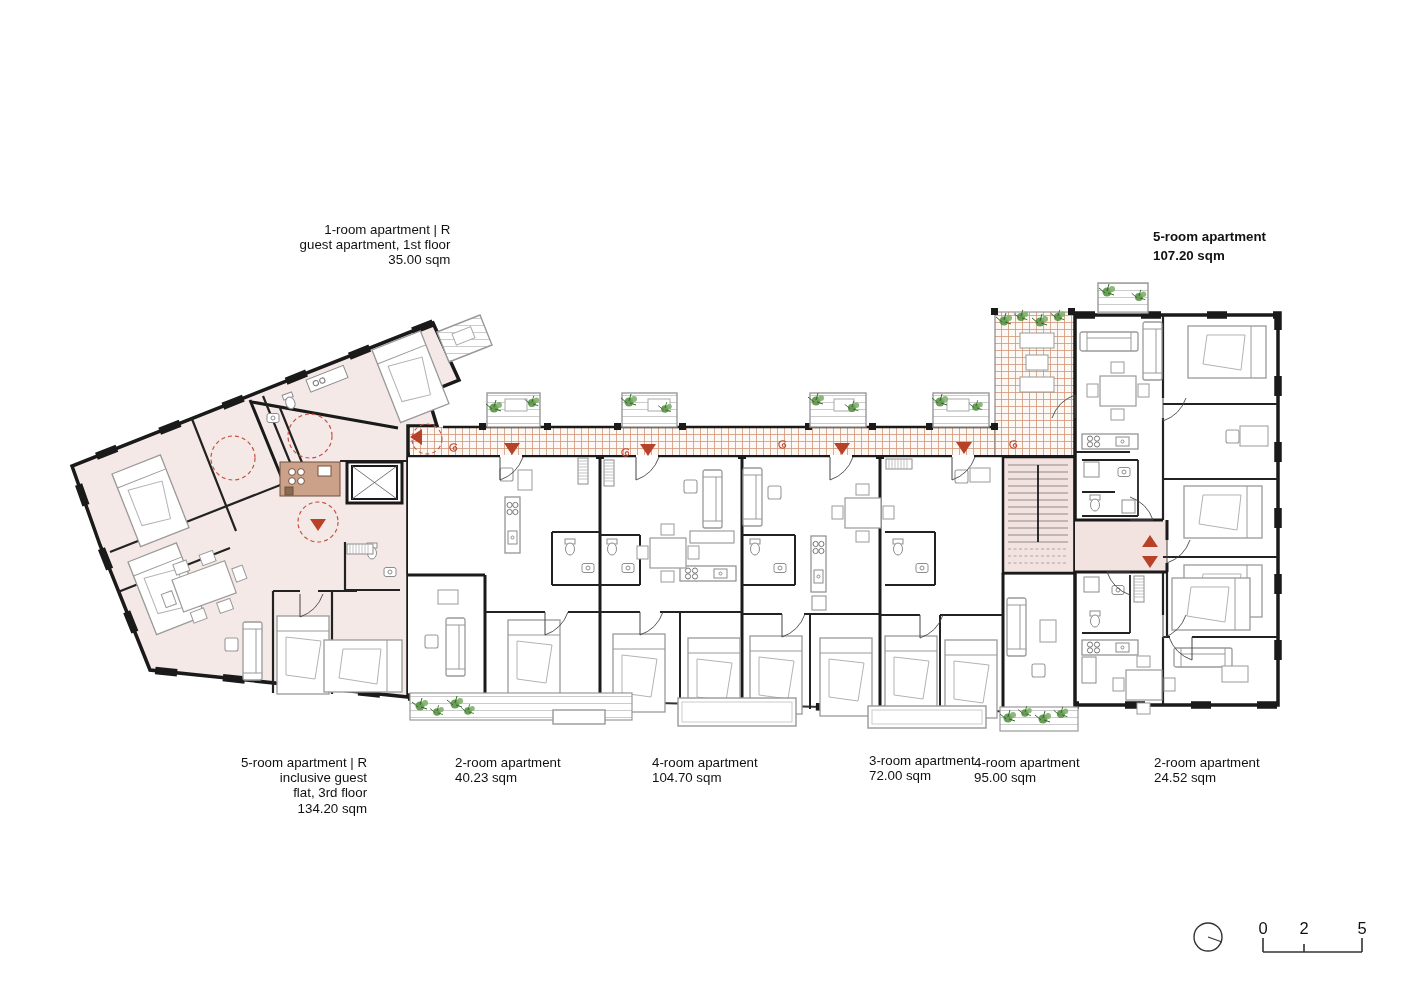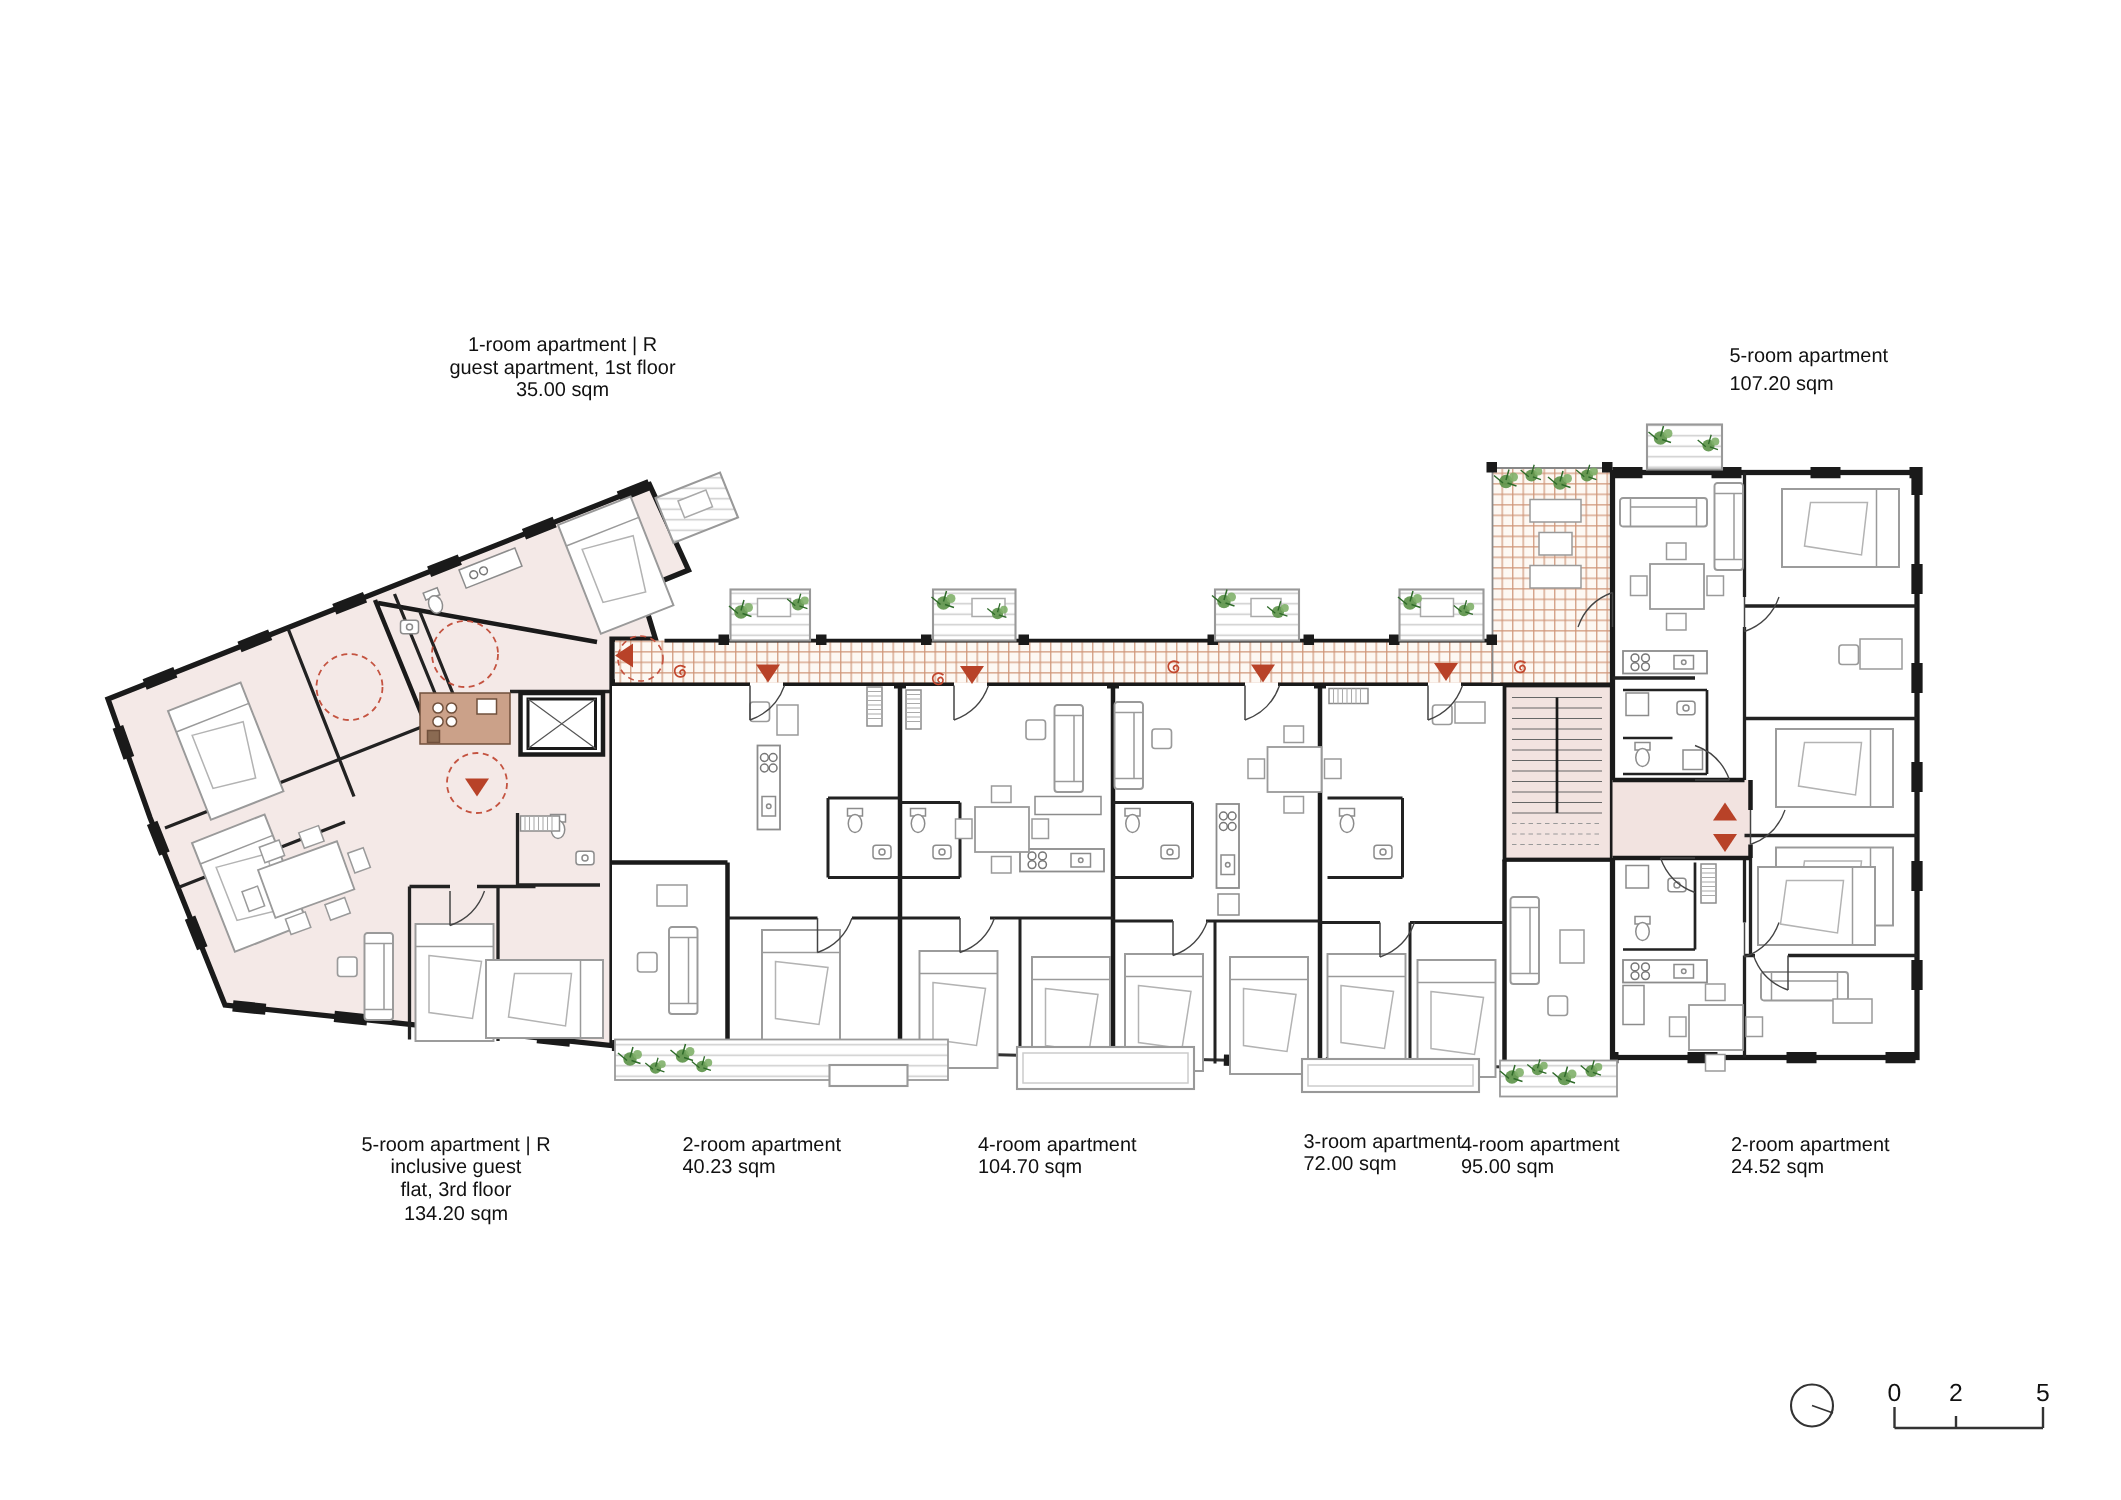--- a/index.html
+++ b/index.html
@@ -1,22 +1,22 @@
 <!DOCTYPE html>
 <html><head>
 <meta charset="utf-8">
 <style>
   html,body{margin:0;padding:0;background:#fff;}
   body{width:1414px;height:1000px;position:relative;overflow:hidden;
        font-family:"Liberation Sans",sans-serif;}
   #plan-svg{position:absolute;left:0;top:0;}
   .plan-label{position:absolute;font-size:13.3px;line-height:15.2px;color:#111;
               white-space:nowrap;}
-  .plan-label.center{transform:translateX(-50%);text-align:center;}
-  .plan-label.wide{line-height:19px;}
+  .plan-label.center{transform:translateX(-50%);text-align:right;}
+  .plan-label.wide{line-height:19px;font-weight:bold;}
   .scale-num{font-size:16.5px;fill:#111;}
 </style>
 </head>
 <body>
 
 <svg id="plan-svg" width="1414" height="1000" viewBox="0 0 1414 1000">
   <defs>
     <pattern id="grid" width="7" height="7" patternUnits="userSpaceOnUse">
       <rect width="7" height="7" fill="#fdf8f3"></rect>
       <path d="M0,0.5H7 M0.5,0V7" stroke="#cf9578" stroke-width="0.8" fill="none"></path>

